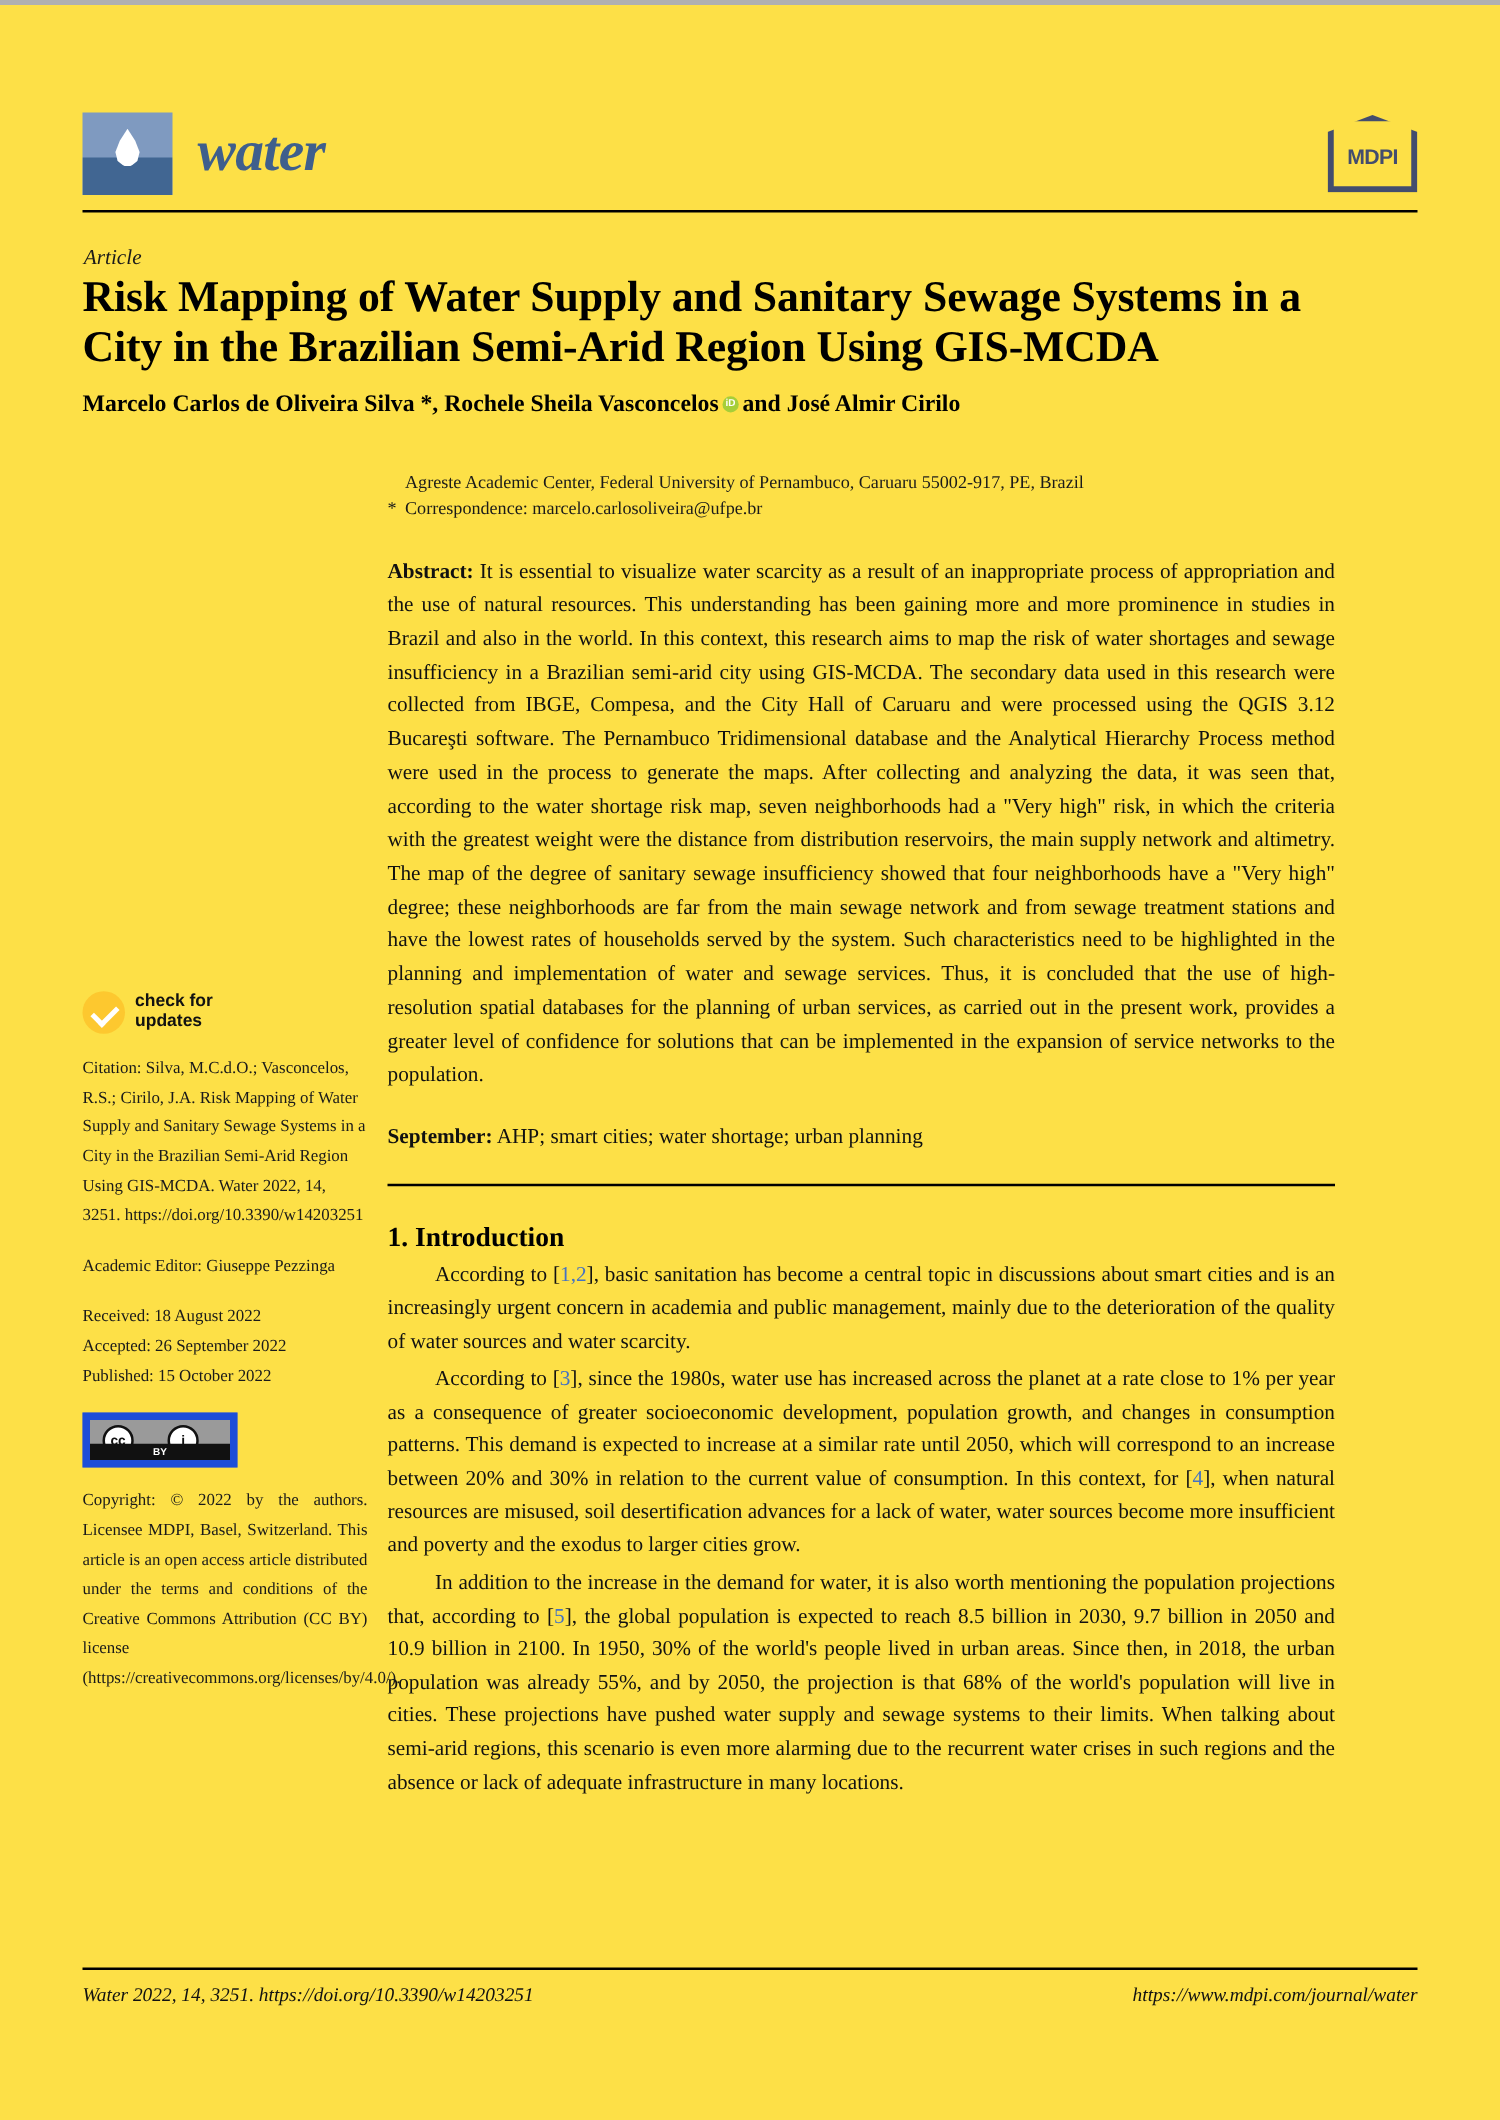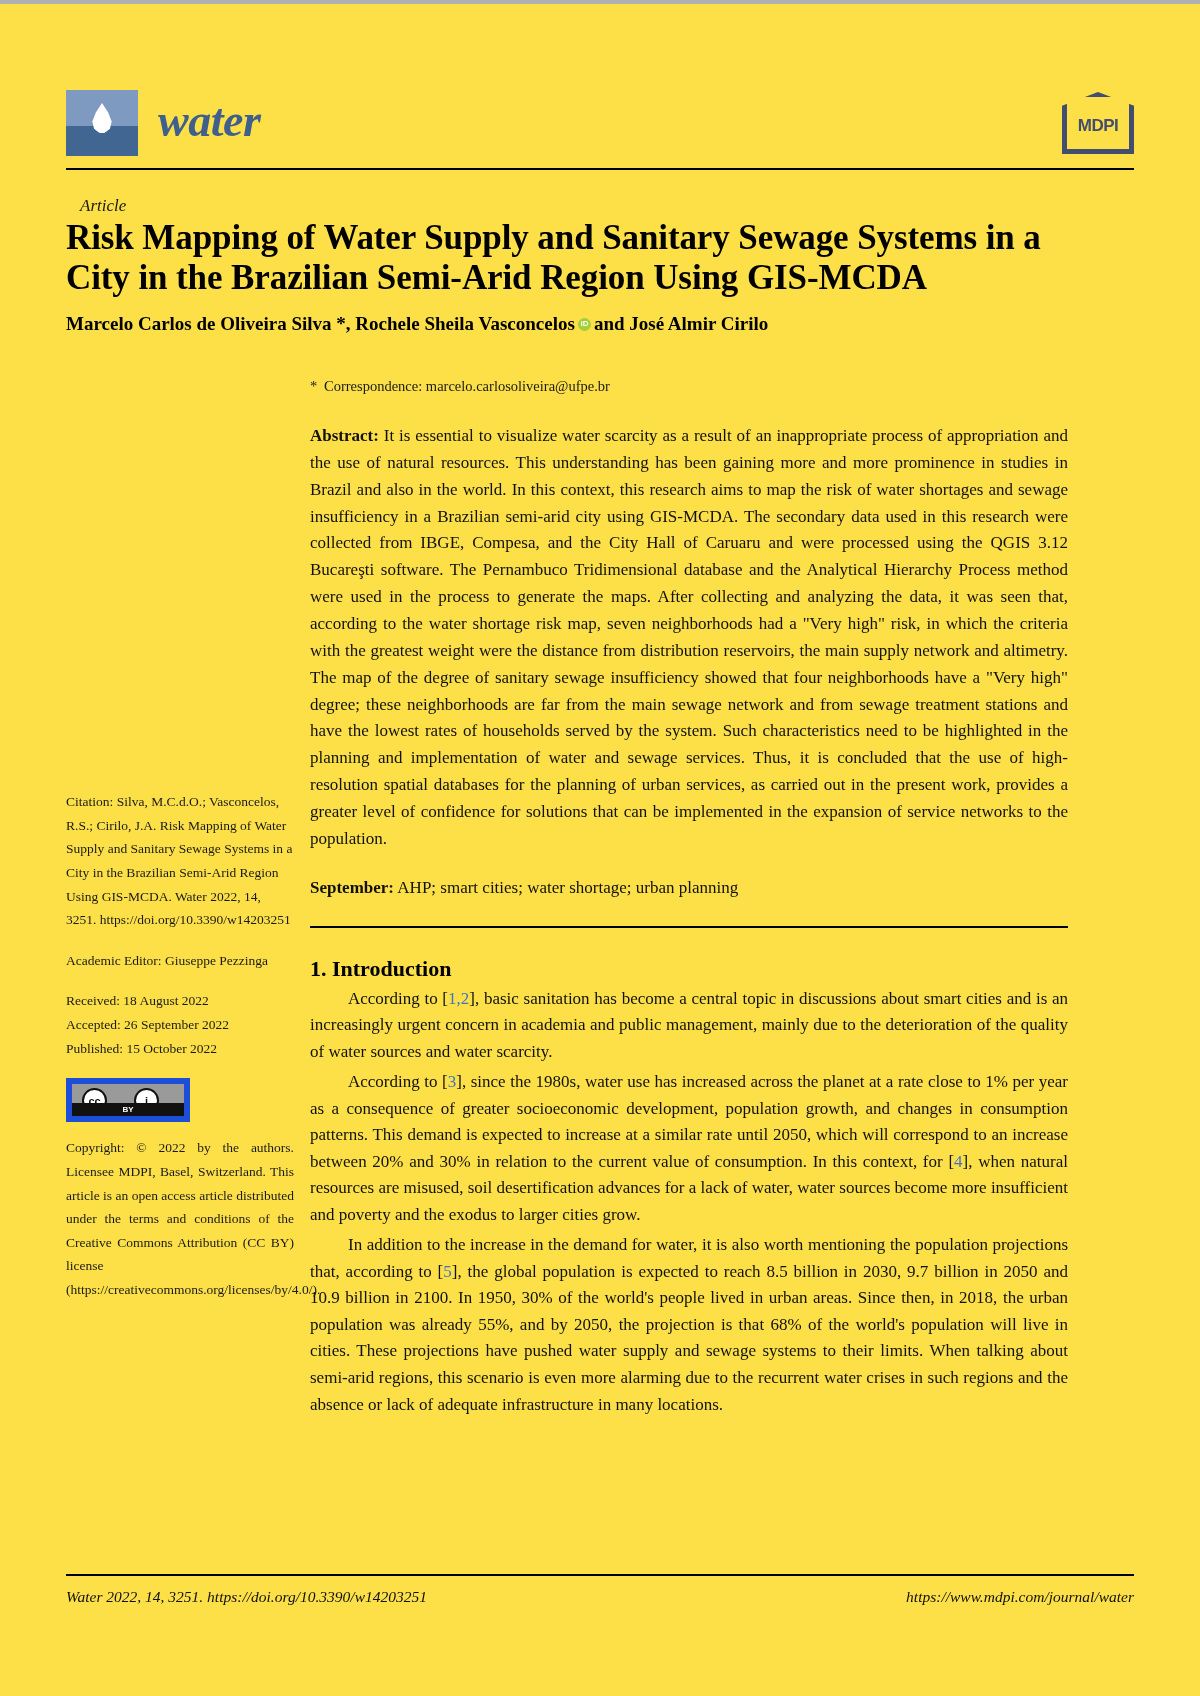--- a/index.html
+++ b/index.html
@@ -101,21 +101,21 @@
     left: 66px;
     top: 164px;
     width: 1068px;
     height: 2px;
     background: #000000;
   }
 
   
   .article-type {
     position: absolute;
-    left: 80px;
+    left: 67px;
     top: 192px;
     font-size: 17px;
     font-style: italic;
     color: #1a1a1a;
     text-align: center;
   }
   .title {
     position: absolute;
     left: 66px;
     top: 214px;
@@ -348,20 +348,23 @@
 
   <div class="article-type">Article</div>
   <div class="title">Risk Mapping of Water Supply and Sanitary Sewage Systems in a City in the Brazilian Semi-Arid Region Using GIS-MCDA</div>
   <div class="authors">
     <span>Marcelo Carlos de Oliveira Silva *, Rochele Sheila Vasconcelos</span><span class="orcid"></span><span>and José Almir Cirilo</span>
   </div>
 
   <div class="right-col">
 
     <div class="affil-line">
+      <span class="mark"></span><span>Agreste Academic Center, Federal University of Pernambuco, Caruaru 55002-917, PE, Brazil</span>
+    </div>
+    <div class="affil-line">
       <span class="mark">*</span><span>Correspondence: marcelo.carlosoliveira@ufpe.br</span>
     </div>
 
     <div class="abstract">
       <b>Abstract:</b>
       <span>It is essential to visualize water scarcity as a result of an inappropriate process of appropriation and the use of natural resources. This understanding has been gaining more and more prominence in studies in Brazil and also in the world. In this context, this research aims to map the risk of water shortages and sewage insufficiency in a Brazilian semi-arid city using GIS-MCDA. The secondary data used in this research were collected from IBGE, Compesa, and the City Hall of Caruaru and were processed using the QGIS 3.12 Bucareşti software. The Pernambuco Tridimensional database and the Analytical Hierarchy Process method were used in the process to generate the maps. After collecting and analyzing the data, it was seen that, according to the water shortage risk map, seven neighborhoods had a "Very high" risk, in which the criteria with the greatest weight were the distance from distribution reservoirs, the main supply network and altimetry. The map of the degree of sanitary sewage insufficiency showed that four neighborhoods have a "Very high" degree; these neighborhoods are far from the main sewage network and from sewage treatment stations and have the lowest rates of households served by the system. Such characteristics need to be highlighted in the planning and implementation of water and sewage services. Thus, it is concluded that the use of high-resolution spatial databases for the planning of urban services, as carried out in the present work, provides a greater level of confidence for solutions that can be implemented in the expansion of service networks to the population.</span>
     </div>
 
     <div class="keywords">
       <b>September:</b>
@@ -381,20 +384,29 @@
     </div>
 
     <div class="body-par">
       <span>In addition to the increase in the demand for water, it is also worth mentioning the population projections that, according to [</span><span class="ref">5</span><span>], the global population is expected to reach 8.5 billion in 2030, 9.7 billion in 2050 and 10.9 billion in 2100. In 1950, 30% of the world's people lived in urban areas. Since then, in 2018, the urban population was already 55%, and by 2050, the projection is that 68% of the world's population will live in cities. These projections have pushed water supply and sewage systems to their limits. When talking about semi-arid regions, this scenario is even more alarming due to the recurrent water crises in such regions and the absence or lack of adequate infrastructure in many locations.</span>
     </div>
 
   </div>
 
   <div class="sidebar">
 
+    <div class="check-updates">
+      <div class="cu-circle">
+        <div class="cu-check"></div>
+      </div>
+      <div class="cu-text">
+        <div>check for</div>
+        <div>updates</div>
+      </div>
+    </div>
 
     <div class="sb-block">Citation: Silva, M.C.d.O.; Vasconcelos, R.S.; Cirilo, J.A. Risk Mapping of Water Supply and Sanitary Sewage Systems in a City in the Brazilian Semi-Arid Region Using GIS-MCDA. Water 2022, 14, 3251. https://doi.org/10.3390/w14203251</div>
     <div class="sb-block">Academic Editor: Giuseppe Pezzinga</div>
 
     <div class="sb-block tight">Received: 18 August 2022</div>
     <div class="sb-block tight">Accepted: 26 September 2022</div>
     <div class="sb-block">Published: 15 October 2022</div>
 
 
     <div class="cc-badge">

